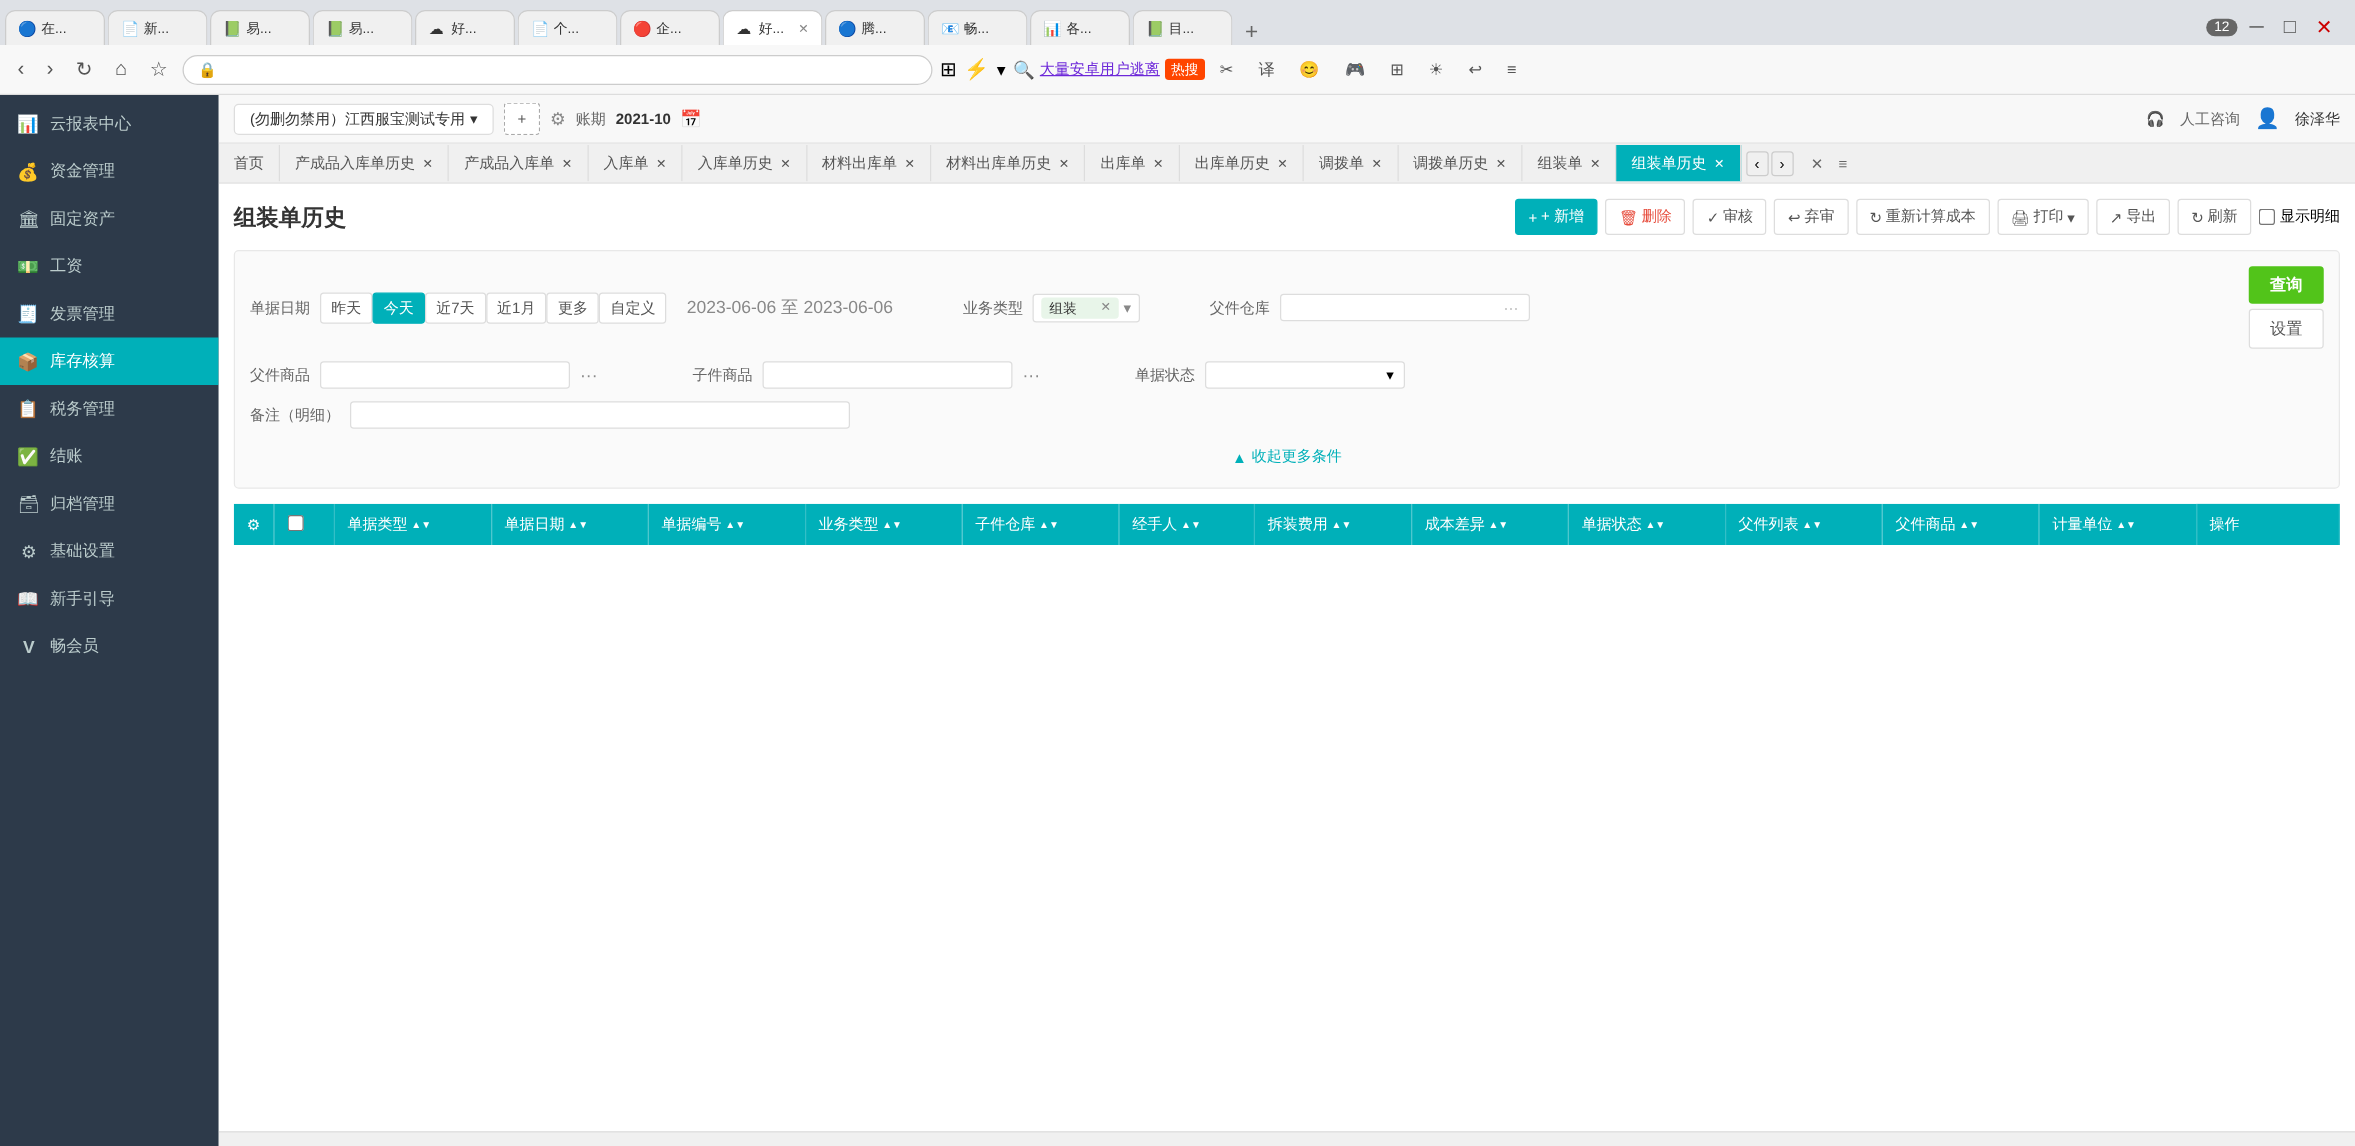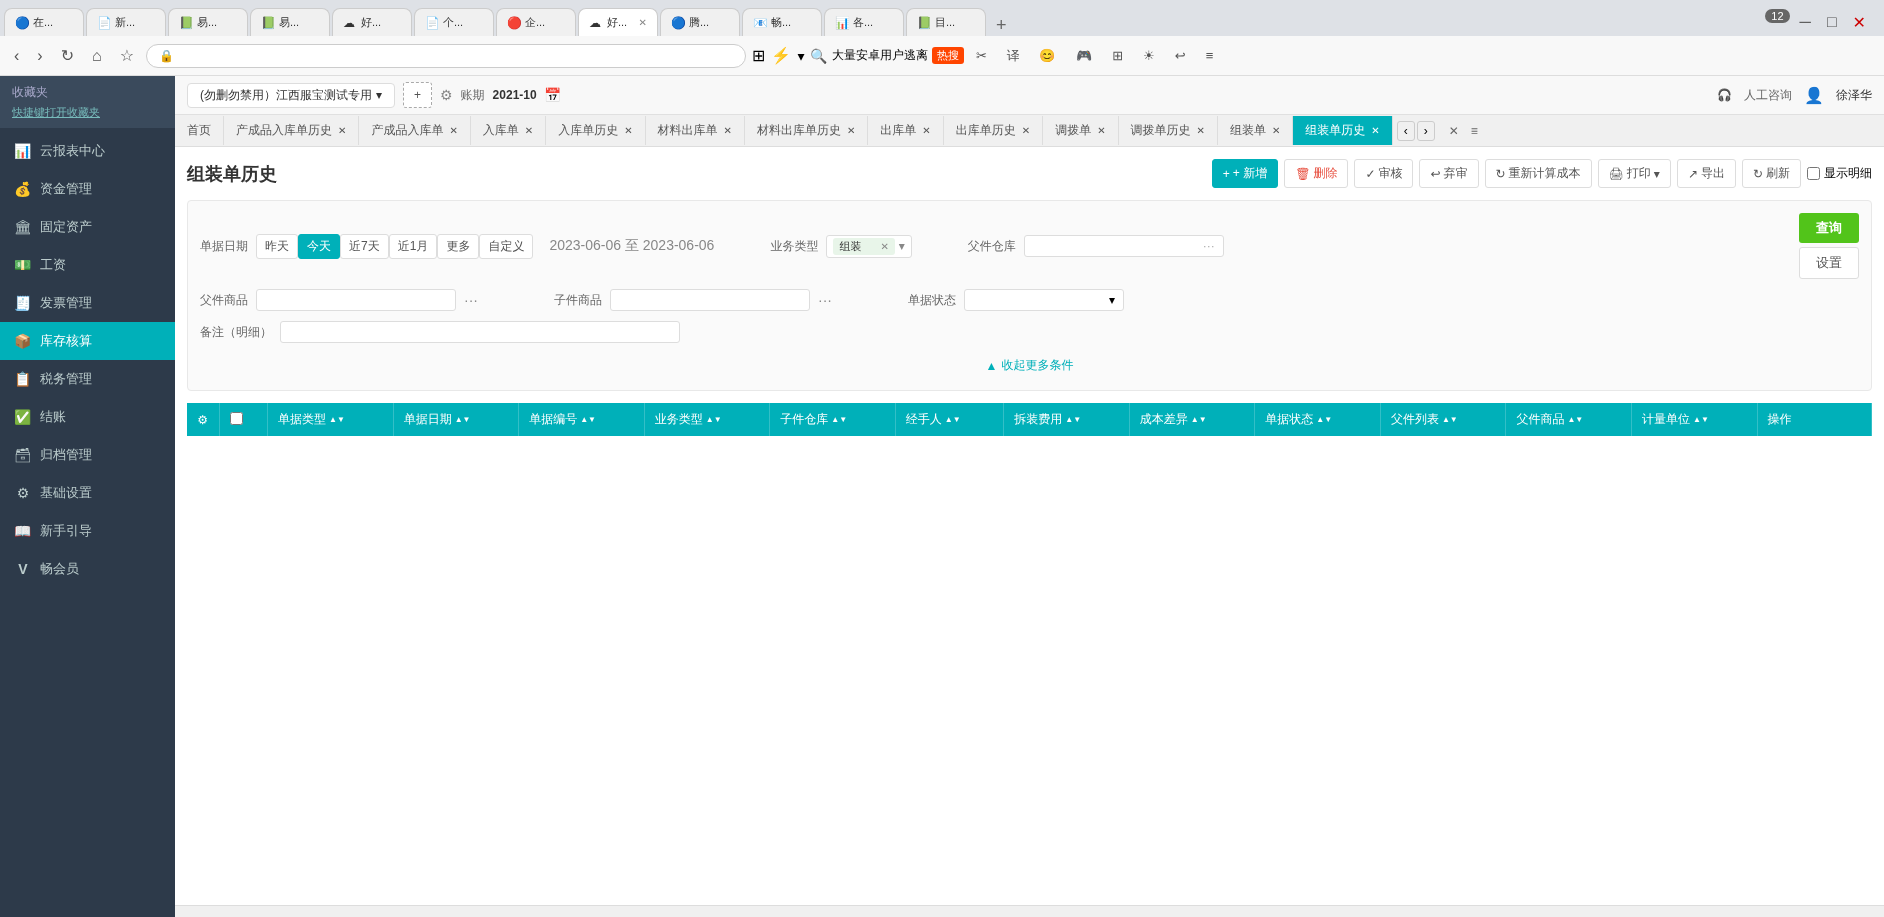--- a/index.html
+++ b/index.html
@@ -160,21 +160,21 @@
     </div>
     <div class="browser-tab">
       <span class="tab-icon">📊</span>
       <span class="tab-text">各...</span>
     </div>
     <div class="browser-tab">
       <span class="tab-icon">📗</span>
       <span class="tab-text">目...</span>
     </div>
     <button class="tab-new">+</button>
-    <div style="display:flex;align-items:flex-start;gap:4px;margin-left:auto;padding:0 8px;font-size:12px;color:#555;">
+    <div style="display:flex;align-items:center;gap:4px;margin-left:auto;padding:0 8px;font-size:12px;color:#555;">
       <span style="background:#666;color:#fff;border-radius:10px;padding:1px 6px;font-size:11px;">12</span>
       <button class="nav-btn">─</button>
       <button class="nav-btn">□</button>
       <button class="nav-btn" style="color:#c00;">✕</button>
     </div>
   </div>
 
   <div class="browser-toolbar">
     <button class="nav-btn">‹</button>
     <button class="nav-btn">›</button>
@@ -182,44 +182,40 @@
     <button class="nav-btn">⌂</button>
     <button class="nav-btn">☆</button>
     <div class="address-bar">
       <span class="lock-icon">🔒</span>
     </div>
     <span style="font-size:16px;">⊞</span>
     <span style="font-size:16px;">⚡</span>
     <span style="font-size:14px;">▾</span>
     <div class="search-area">
       <span style="font-size:14px;color:#888;">🔍</span>
-      <span style="font-size:12px;color:#000000;">大量安卓用户逃离</span>
+      <span style="font-size:12px;color:#6d28d9;text-decoration:underline;">大量安卓用户逃离</span>
       <span class="hot-tag">热搜</span>
     </div>
     <div class="toolbar-actions">
       <button class="toolbar-btn">✂</button>
       <button class="toolbar-btn">译</button>
       <button class="toolbar-btn">😊</button>
       <button class="toolbar-btn">🎮</button>
       <button class="toolbar-btn">⊞</button>
       <button class="toolbar-btn">☀</button>
       <button class="toolbar-btn">↩</button>
       <button class="toolbar-btn">≡</button>
     </div>
   </div>
 </div>
 
 <div class="app-container">
 
   <div class="sidebar">
 
-    <div class="sidebar-favorites">
-      <div class="favorites-title">收藏夹</div>
-      <div class="favorites-link">快捷键打开收藏夹</div>
-    </div>
 
     <div class="sidebar-nav">
       <div class="nav-item">
         <span class="nav-icon">📊</span>
         <span>云报表中心</span>
       </div>
       <div class="nav-item">
         <span class="nav-icon">💰</span>
         <span>资金管理</span>
       </div>

